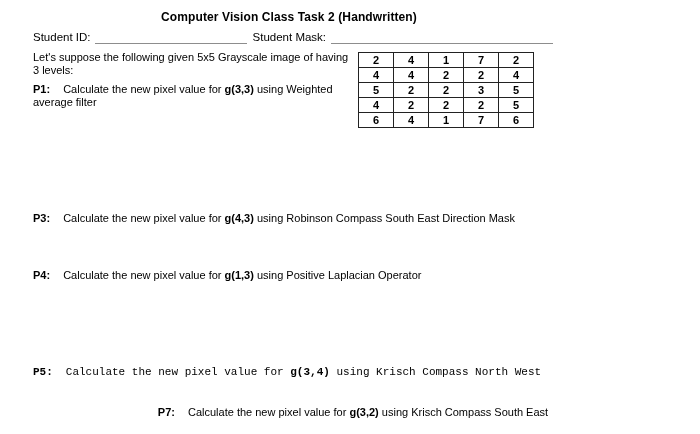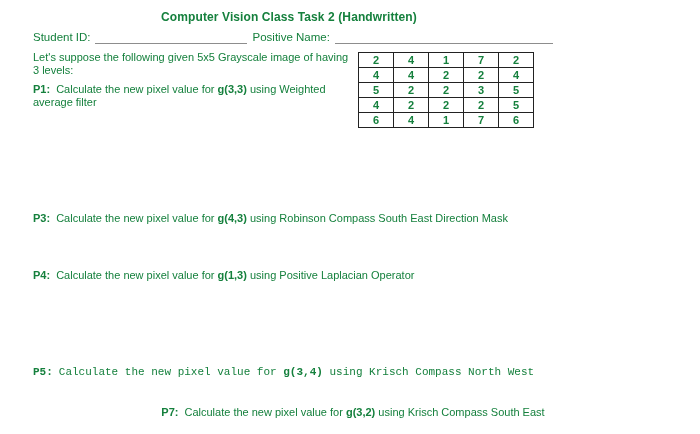--- a/index.html
+++ b/index.html
@@ -6,21 +6,21 @@
     margin: 0;
     padding: 0;
     background: #ffffff;
   }
   .sheet {
     position: relative;
     width: 700px;
     height: 434px;
     background: #ffffff;
     font-family: "Liberation Sans", sans-serif;
-    color: #15803d;
+    color: #000000;
     overflow: hidden;
   }
   .doc-title {
     position: absolute;
     top: 10px;
     left: 0;
     width: 578px;
     text-align: center;
     font-size: 12px;
     font-weight: bold;
@@ -57,21 +57,21 @@
     left: 33px;
     font-size: 11px;
     line-height: 13px;
   }
   .p1 { top: 83px; width: 322px; }
   .p2 { top: 153px; width: 640px; }
   .p3 { top: 212px; width: 640px; }
   .p4 { top: 269px; width: 640px; }
   .p5 { top: 366px; width: 640px; font-family: Liberation Mono, monospace; }
   .p7 { top: 406px; width: 640px; text-align: center; }
-  .problem b.pid { margin-right: 6px; }
+  .problem b.pid { margin-right: 13px; }
   .grid-table {
     position: absolute;
     top: 52px;
     left: 358px;
     border-collapse: collapse;
   }
   .grid-table td {
     width: 34px;
     height: 14px;
     border: 1px solid #222222;
@@ -85,21 +85,21 @@
 </head>
 <body>
 
 <div class="sheet">
 
   <div class="doc-title">Computer Vision Class Task 2 (Handwritten)</div>
 
   <div class="student-row">
     <span class="lbl">Student ID:</span>
     <span class="fill-line id-line"></span>
-    <span class="lbl">Positive Name:</span>
+    <span class="lbl">Student Mask:</span>
     <span class="fill-line name-line"></span>
   </div>
 
   <div class="intro">Let's suppose the following given 5x5 Grayscale image of having 3 levels:</div>
 
   <div class="problem p1">
     <b class="pid">P1:</b><span>Calculate the new pixel value for</span> <b>g(3,3)</b> <span>using Weighted average filter</span>
   </div>
 
   <table class="grid-table">

